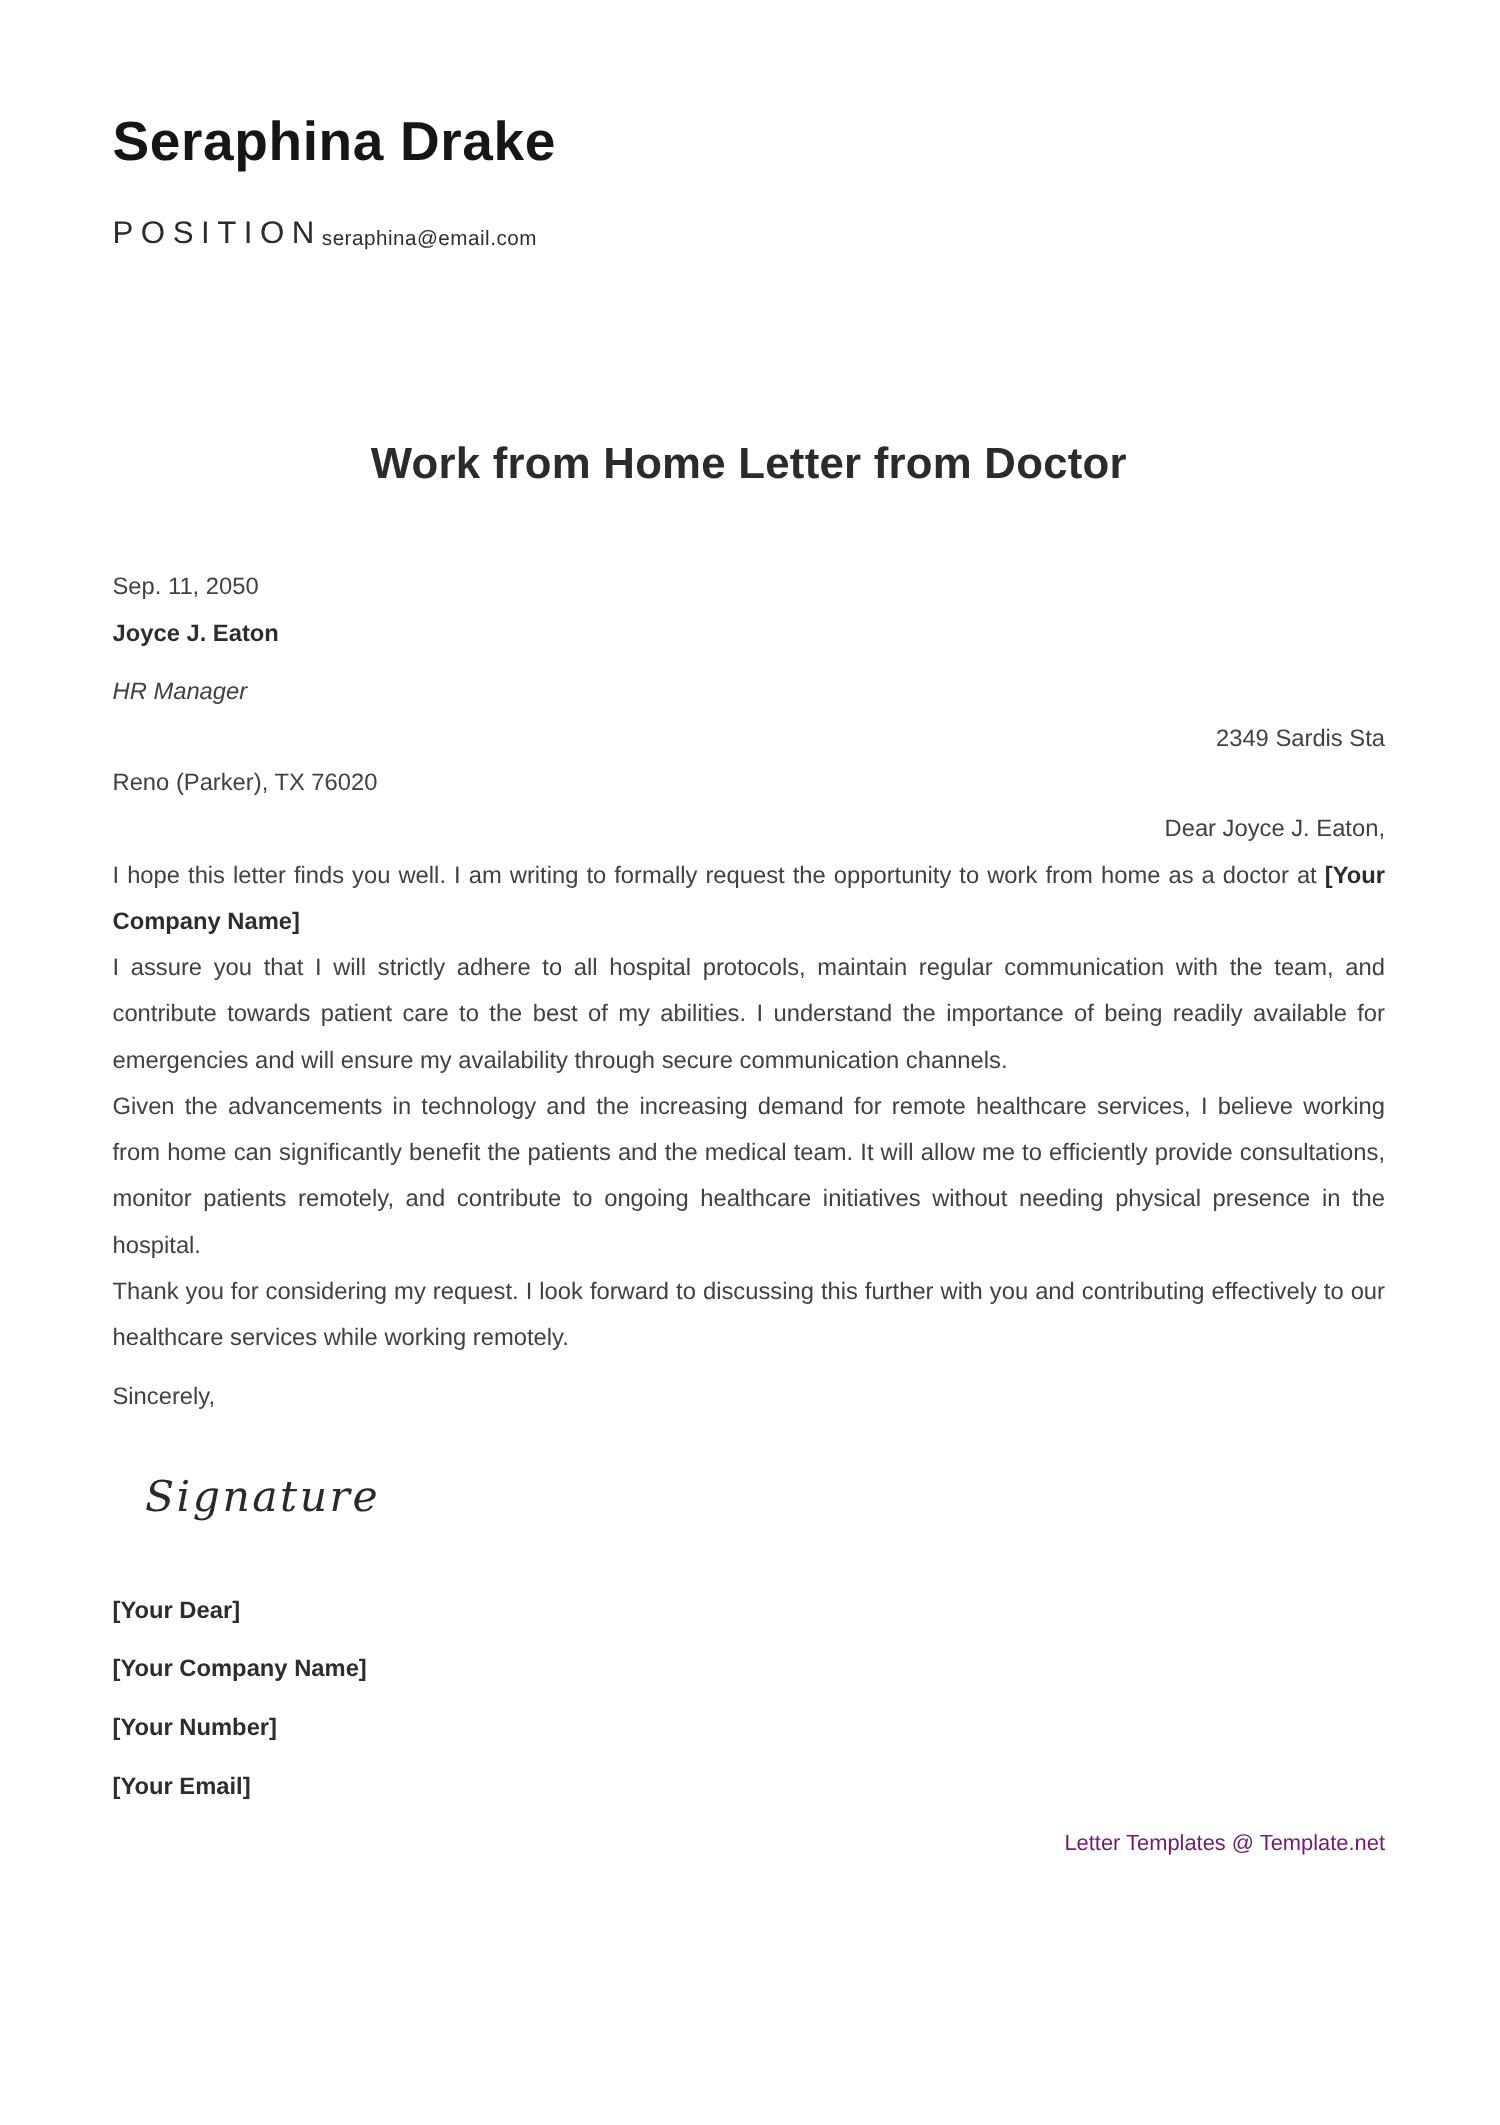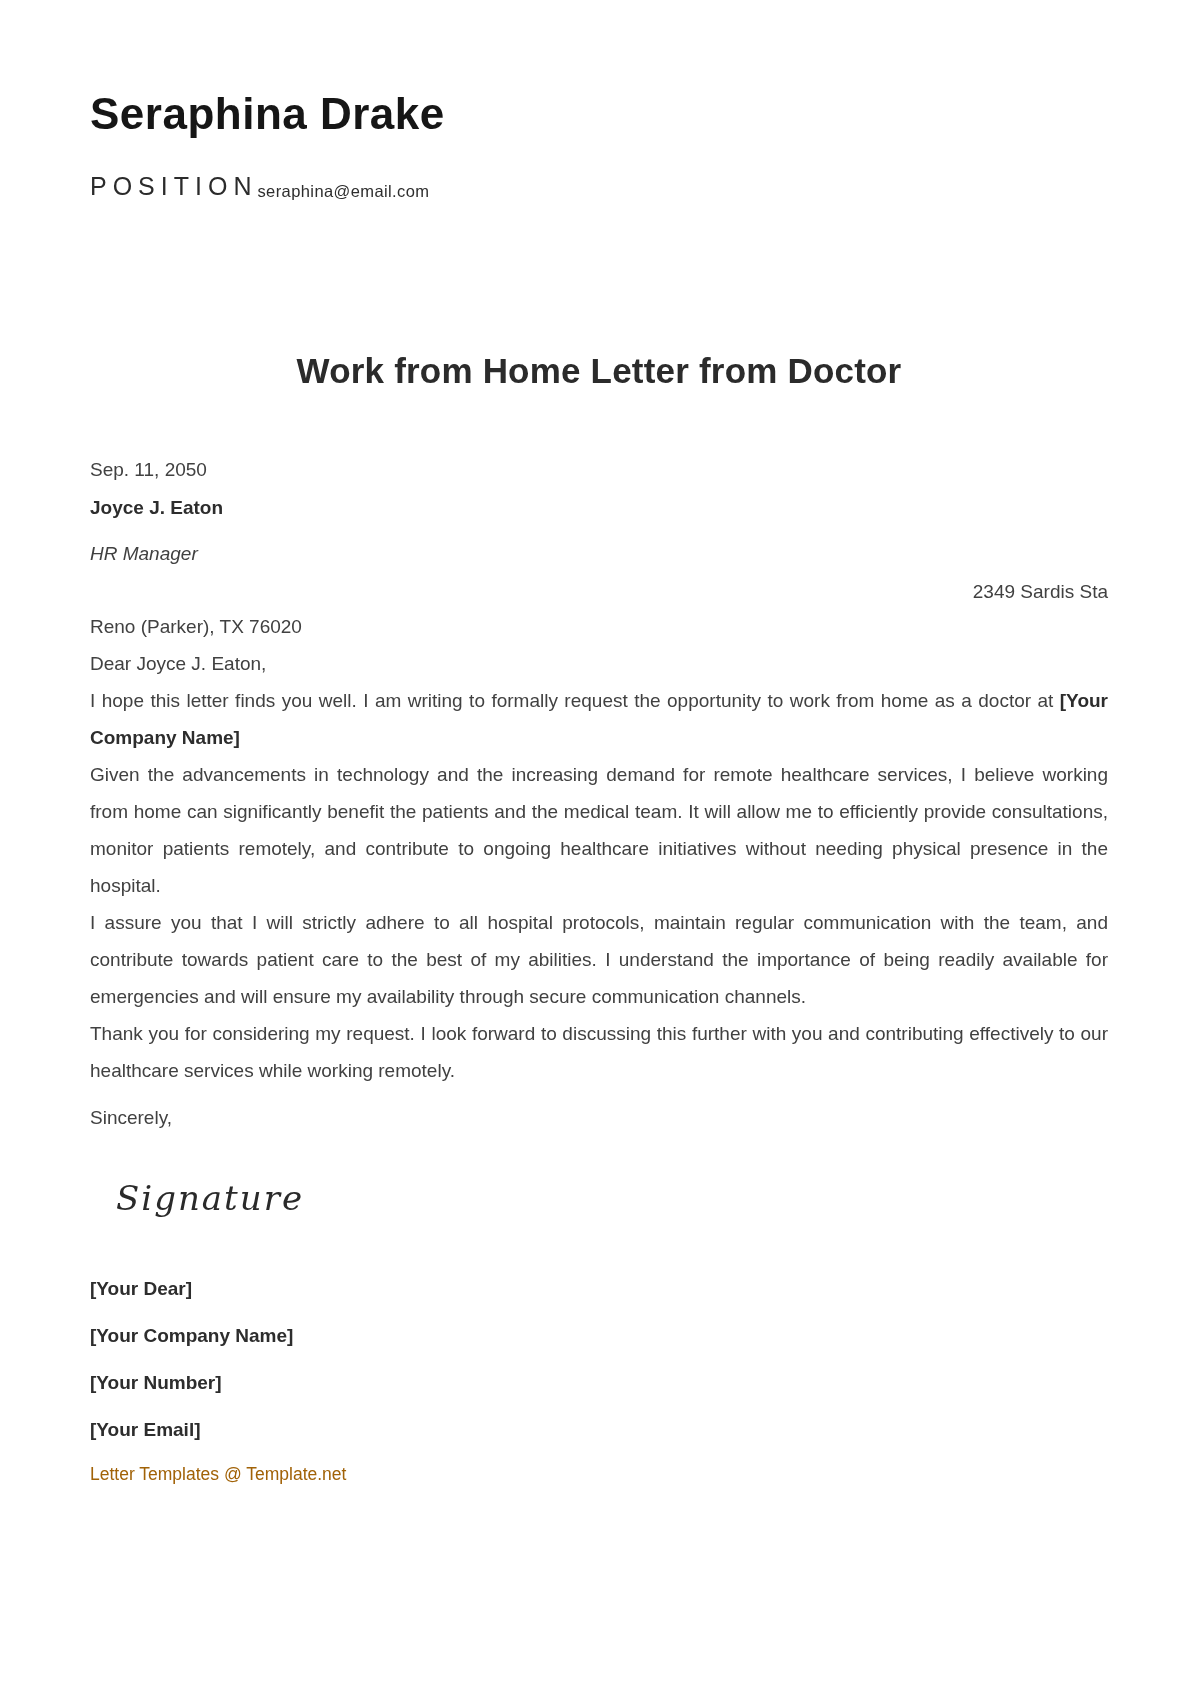--- a/index.html
+++ b/index.html
@@ -62,21 +62,21 @@
   .date-line { margin-bottom: 12px; }
   .recipient-name { font-weight: 700; color: #2d2d2d; margin-bottom: 20px; }
   .recipient-title { font-style: italic; margin-bottom: 12px; }
   .addr-1 { margin-bottom: 3px; text-align: right; }
   .addr-2 { margin-bottom: 0; }
   .para {
     margin: 0;
     line-height: 37px;
     text-align: justify;
   }
-  .salutation { text-align: left; }
+  .salutation { text-align: right; }
   .bold-inline { font-weight: 700; color: #2d2d2d; }
   .closing { margin-top: 10px; text-align: left; }
 
   
   .signature-script {
     margin: 42px 0 0 26px;
     font-family: "DejaVu Serif", serif;
     font-style: italic;
     font-size: 34px;
     color: #2a2a2a;
@@ -88,23 +88,23 @@
   .signoff-line {
     margin: 0 0 21px 0;
     line-height: 26px;
     font-weight: 700;
     color: #2d2d2d;
   }
 
   
   .footer-text {
     margin-top: 8px;
-    text-align: left;
+    text-align: right;
     font-size: 17.5px;
-    color: #a16207;
+    color: #701a75;
   }
 </style>
 </head>
 <body>
 
 <div class="page">
 
   <h1 class="header-name">Seraphina Drake</h1>
 
   <div class="header-row">
@@ -123,23 +123,23 @@
     <p class="line recipient-title">HR Manager</p>
 
     <p class="line addr-1">2349 Sardis Sta</p>
 
     <p class="line addr-2 para">Reno (Parker), TX 76020</p>
 
     <p class="para salutation">Dear Joyce J. Eaton,</p>
 
     <p class="para"><span>I hope this letter finds you well. I am writing to formally request the opportunity to work from home as a doctor at </span><span class="bold-inline">[Your Company Name]</span></p>
 
+    <p class="para">I assure you that I will strictly adhere to all hospital protocols, maintain regular communication with the team, and contribute towards patient care to the best of my abilities. I understand the importance of being readily available for emergencies and will ensure my availability through secure communication channels.</p>
+
     <p class="para">Given the advancements in technology and the increasing demand for remote healthcare services, I believe working from home can significantly benefit the patients and the medical team. It will allow me to efficiently provide consultations, monitor patients remotely, and contribute to ongoing healthcare initiatives without needing physical presence in the hospital.</p>
-
-    <p class="para">I assure you that I will strictly adhere to all hospital protocols, maintain regular communication with the team, and contribute towards patient care to the best of my abilities. I understand the importance of being readily available for emergencies and will ensure my availability through secure communication channels.</p>
 
     <p class="para">Thank you for considering my request. I look forward to discussing this further with you and contributing effectively to our healthcare services while working remotely.</p>
 
     <p class="para closing">Sincerely,</p>
 
     <p class="signature-script">Signature</p>
 
     <div class="signoff">
       <p class="signoff-line">[Your Dear]</p>
       <p class="signoff-line">[Your Company Name]</p>

